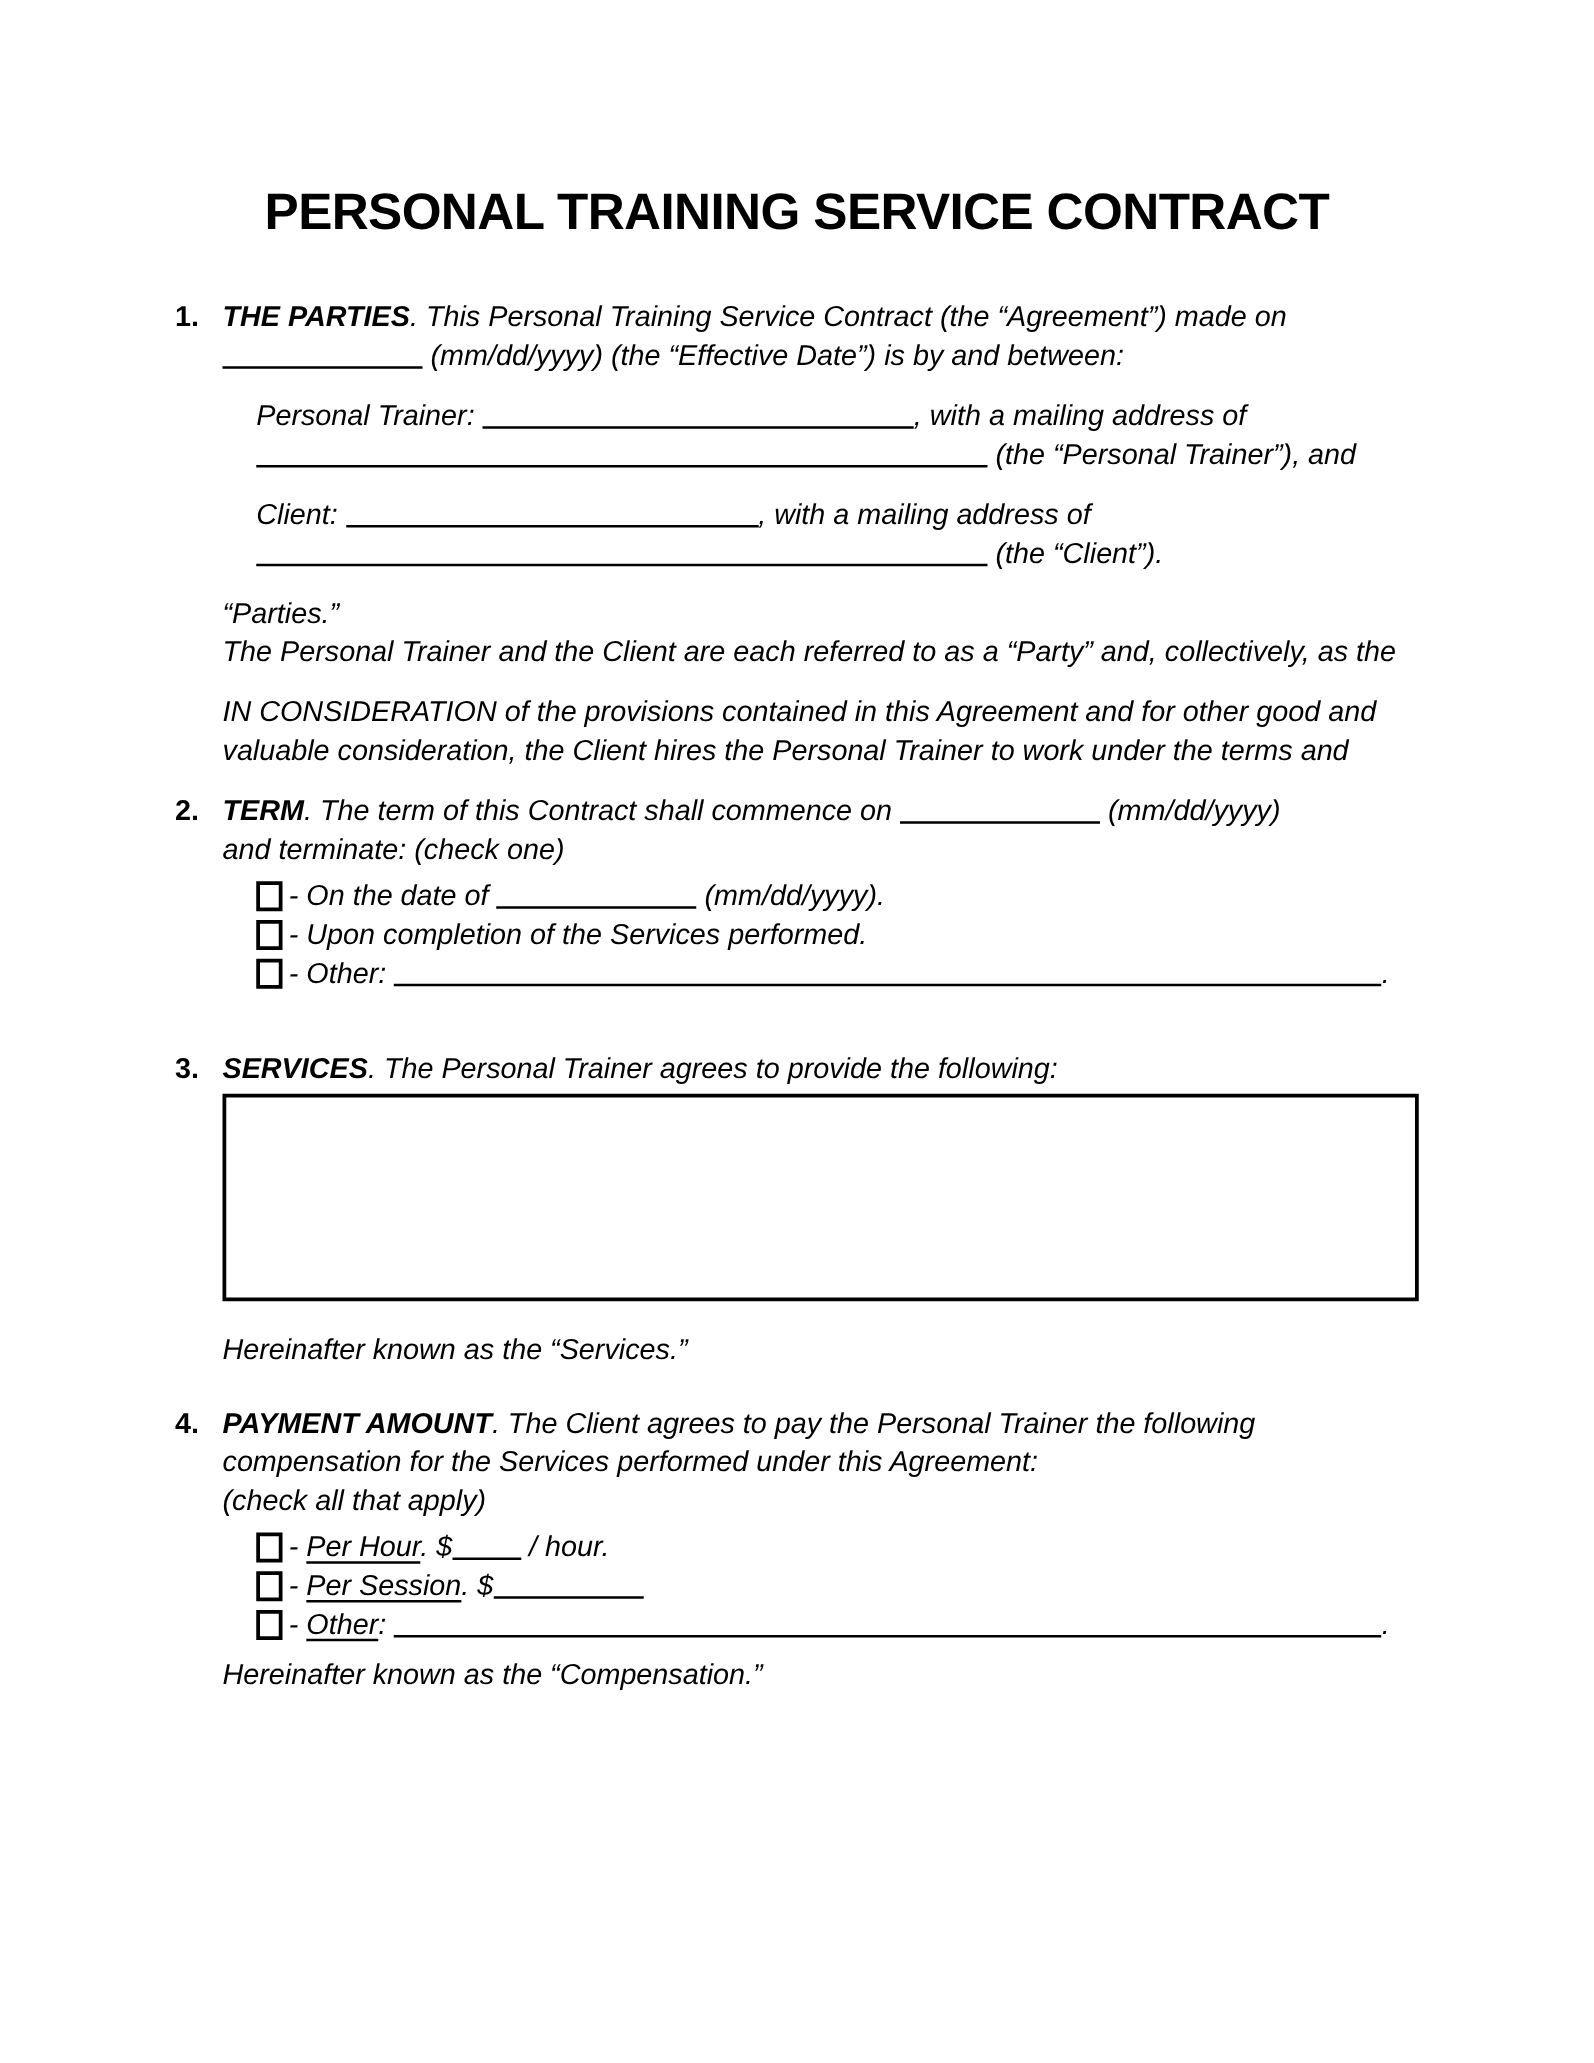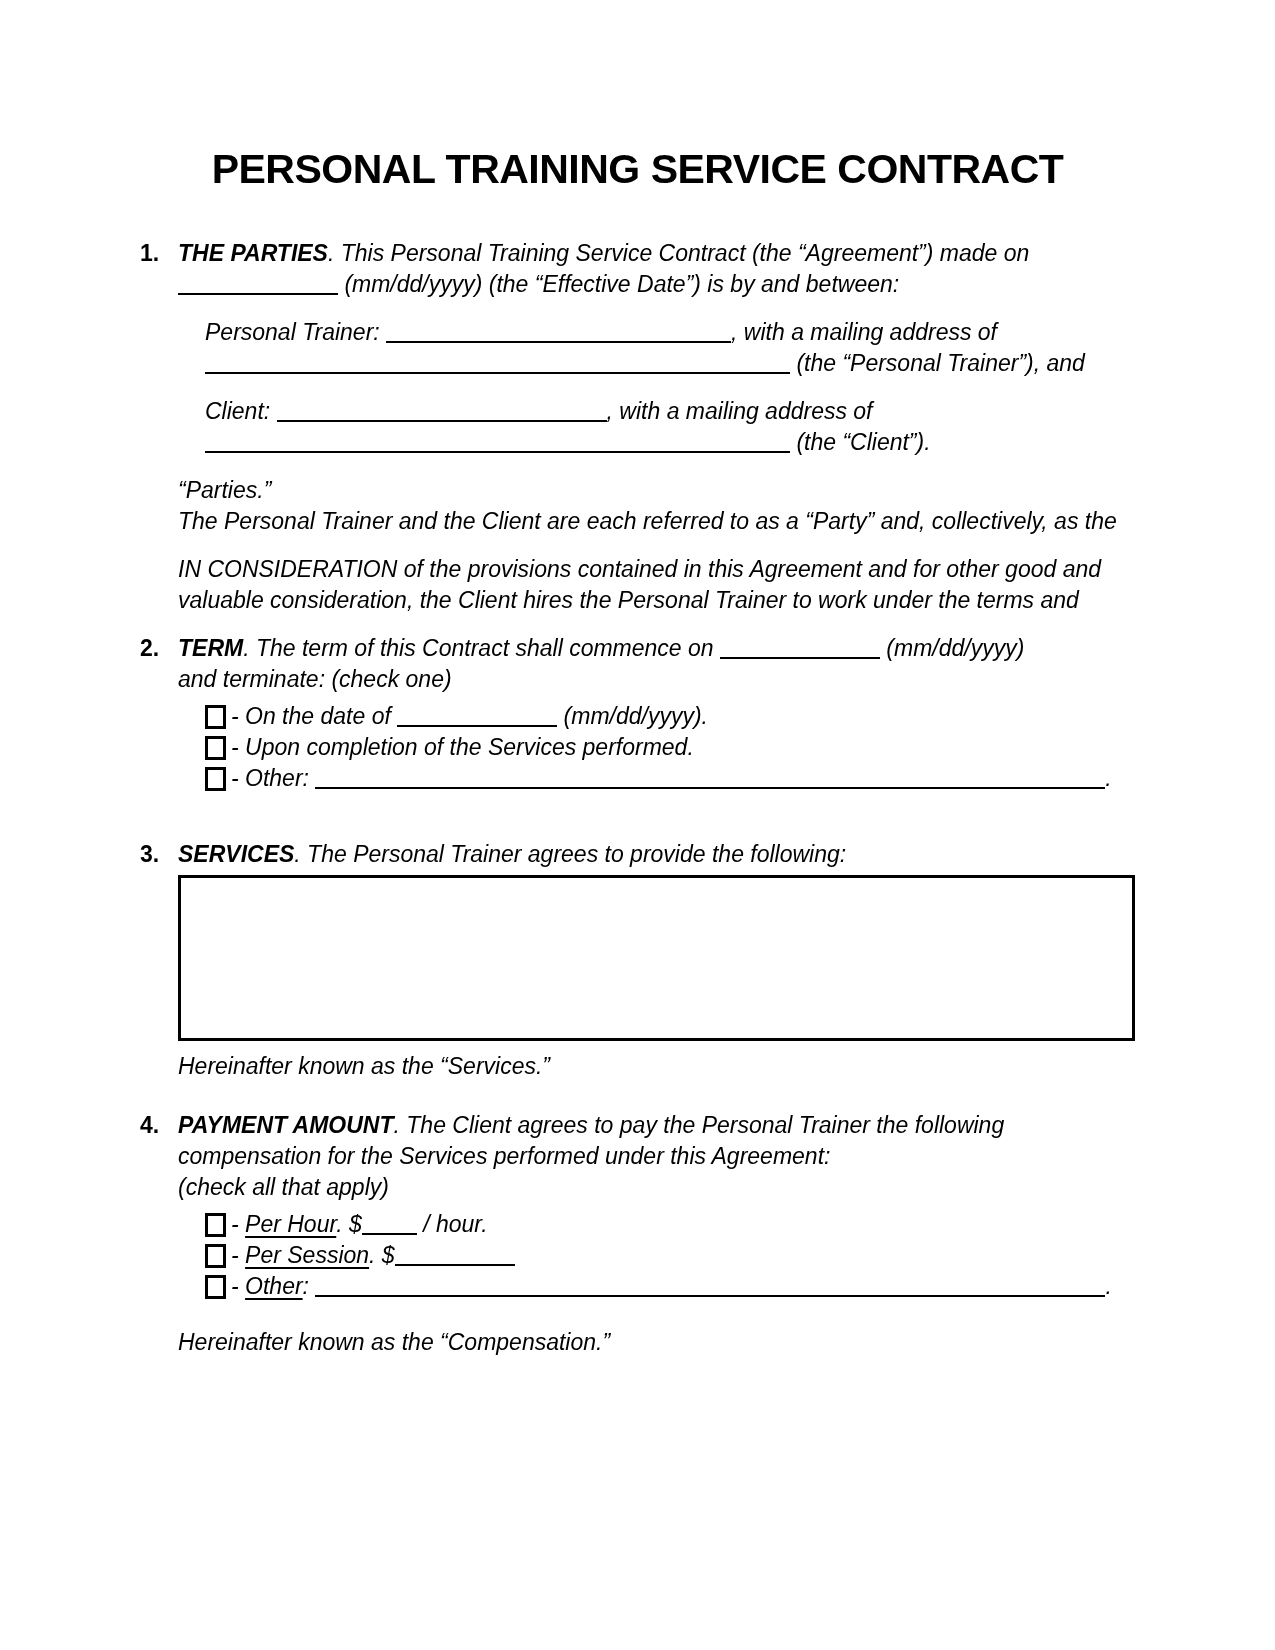--- a/index.html
+++ b/index.html
@@ -78,21 +78,21 @@
     text-underline-offset: 4px;
   }
   .services-box {
     margin-top: 5px;
     width: 100%;
     height: 166px;
     border: 3px solid #000;
     box-sizing: border-box;
     background: #fff;
   }
-  .note { margin-top: 10px; }
+  .note { margin-top: 23px; }
   .footer {
     position: absolute;
     left: 140px;
     right: 165px;
     top: 1516px;
     display: flex;
     justify-content: space-between;
     align-items: baseline;
   }
   .brand {
@@ -166,21 +166,21 @@
       <div class="line"><span class="b">PAYMENT AMOUNT</span><span>. The Client agrees to pay the Personal Trainer the following</span></div>
       <div class="line">compensation for the Services performed under this Agreement:</div>
       <div class="line">(check all that apply)</div>
 
       <div class="indent gap-sm">
         <div class="line"><span class="checkbox"></span><span>- </span><span class="u">Per Hour</span><span>. $</span><span class="blank w55"></span><span> / hour.</span></div>
         <div class="line"><span class="checkbox"></span><span>- </span><span class="u">Per Session</span><span>. $</span><span class="blank w120"></span></div>
         <div class="line"><span class="checkbox"></span><span>- </span><span class="u">Other</span><span>: </span><span class="blank w790"></span><span>.</span></div>
       </div>
 
-      <div class="line" style="margin-top:25px;">Hereinafter known as the “Compensation.”</div>
+      <div class="line" style="margin-top:9px;">Hereinafter known as the “Compensation.”</div>
     </div>
   </div>
 
   <div class="footer">
     <div class="brand">eSign</div>
     <div class="page-label">Page 1 of 4</div>
   </div>
 
 </div>
 

